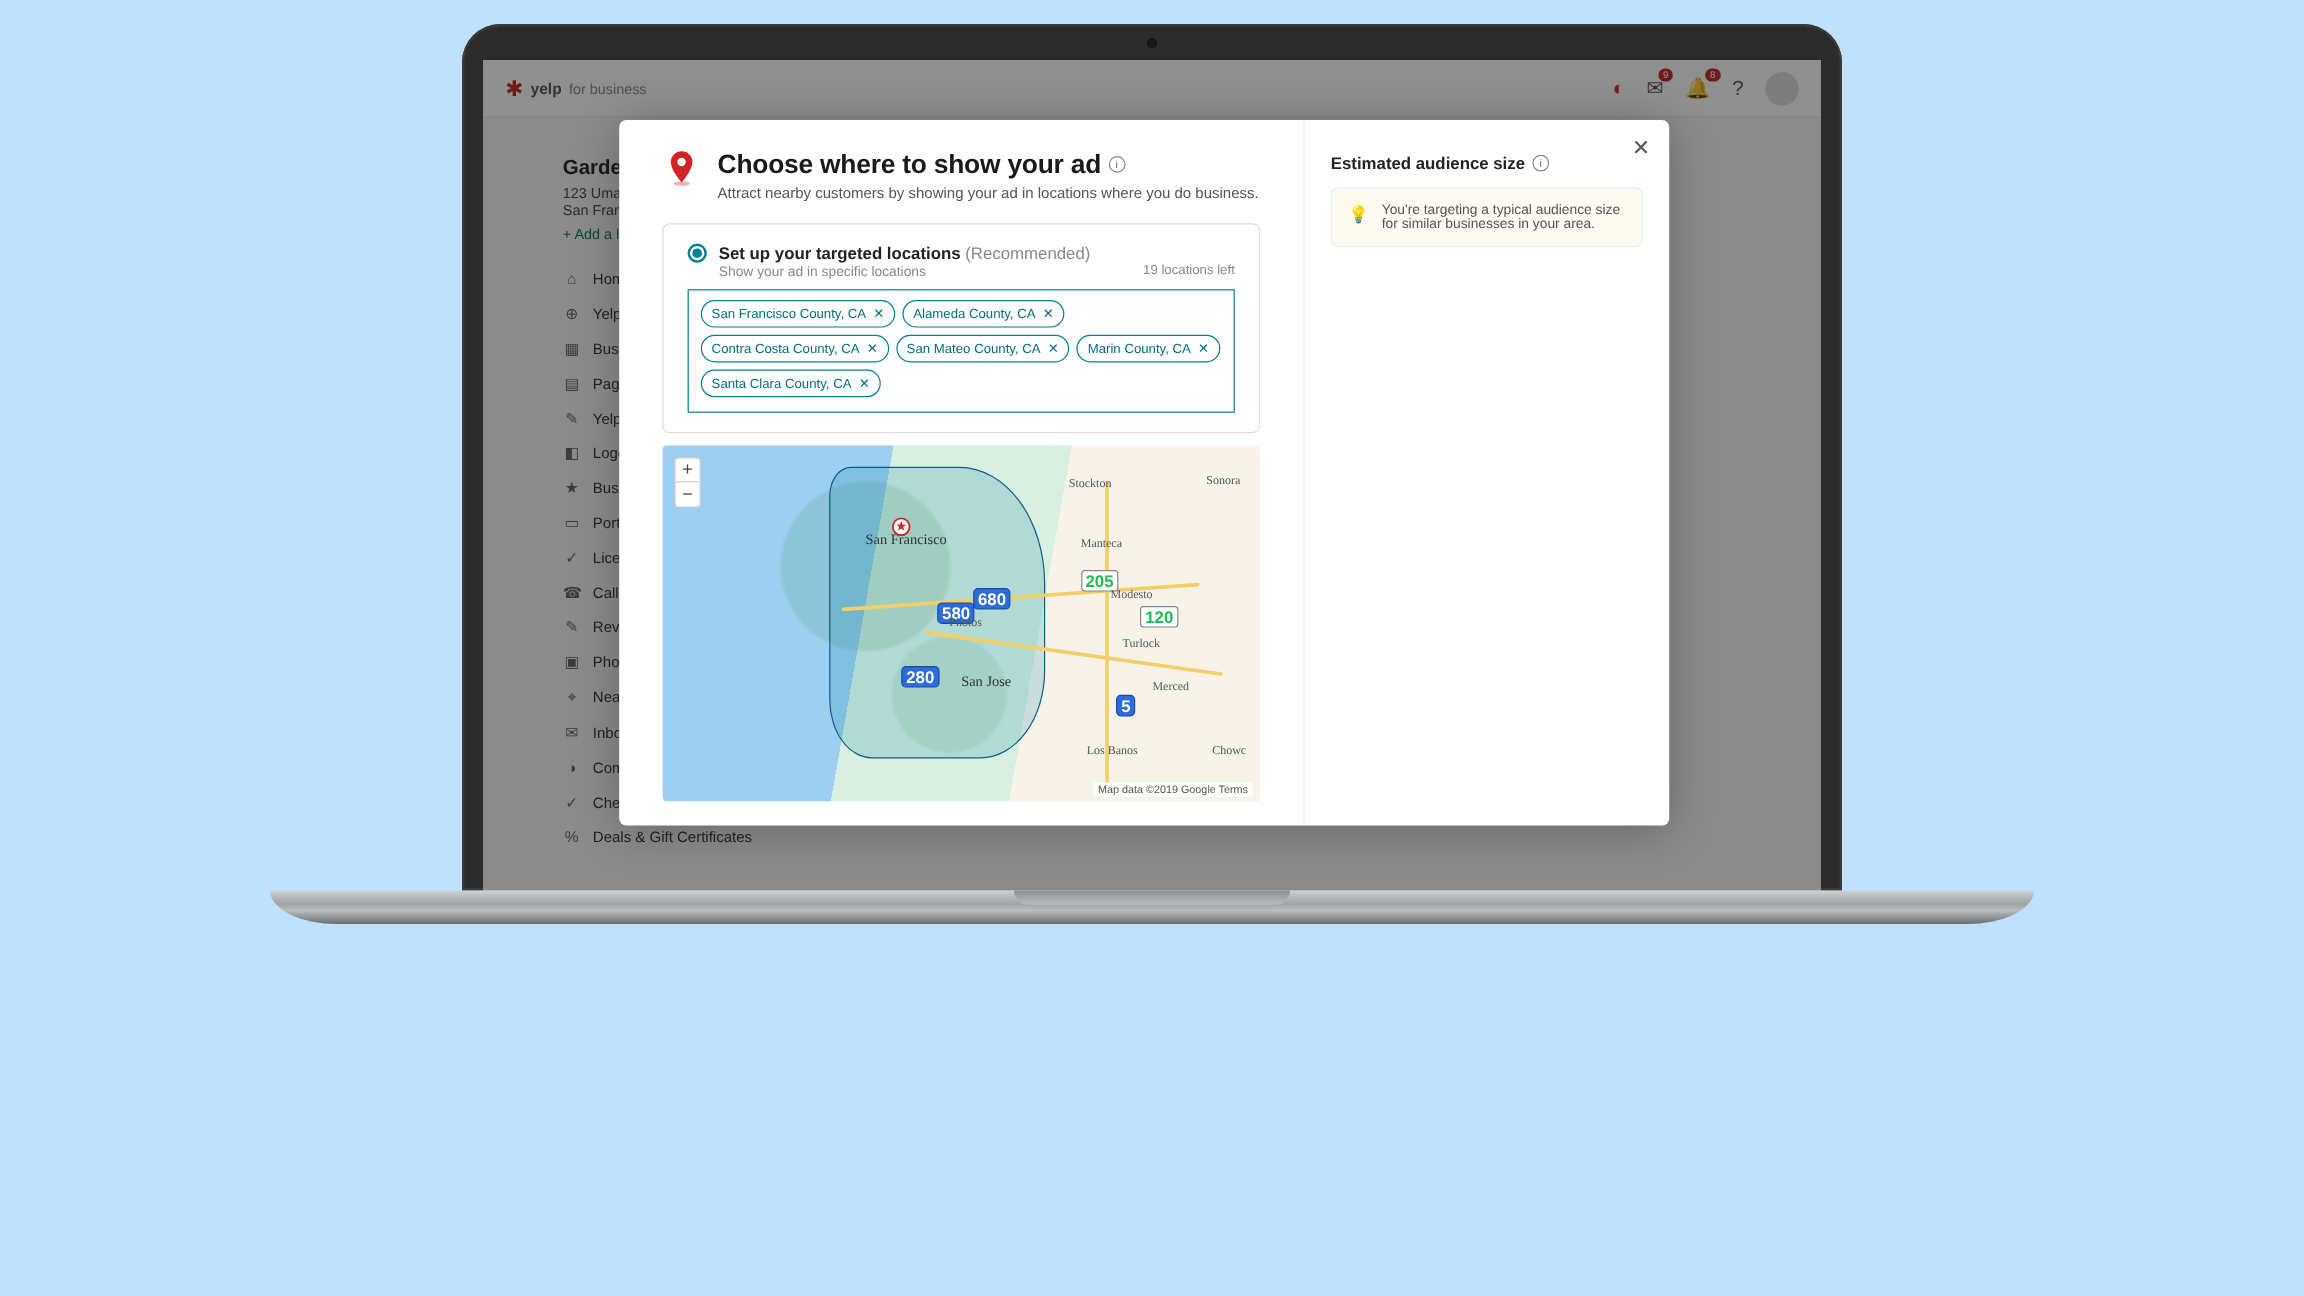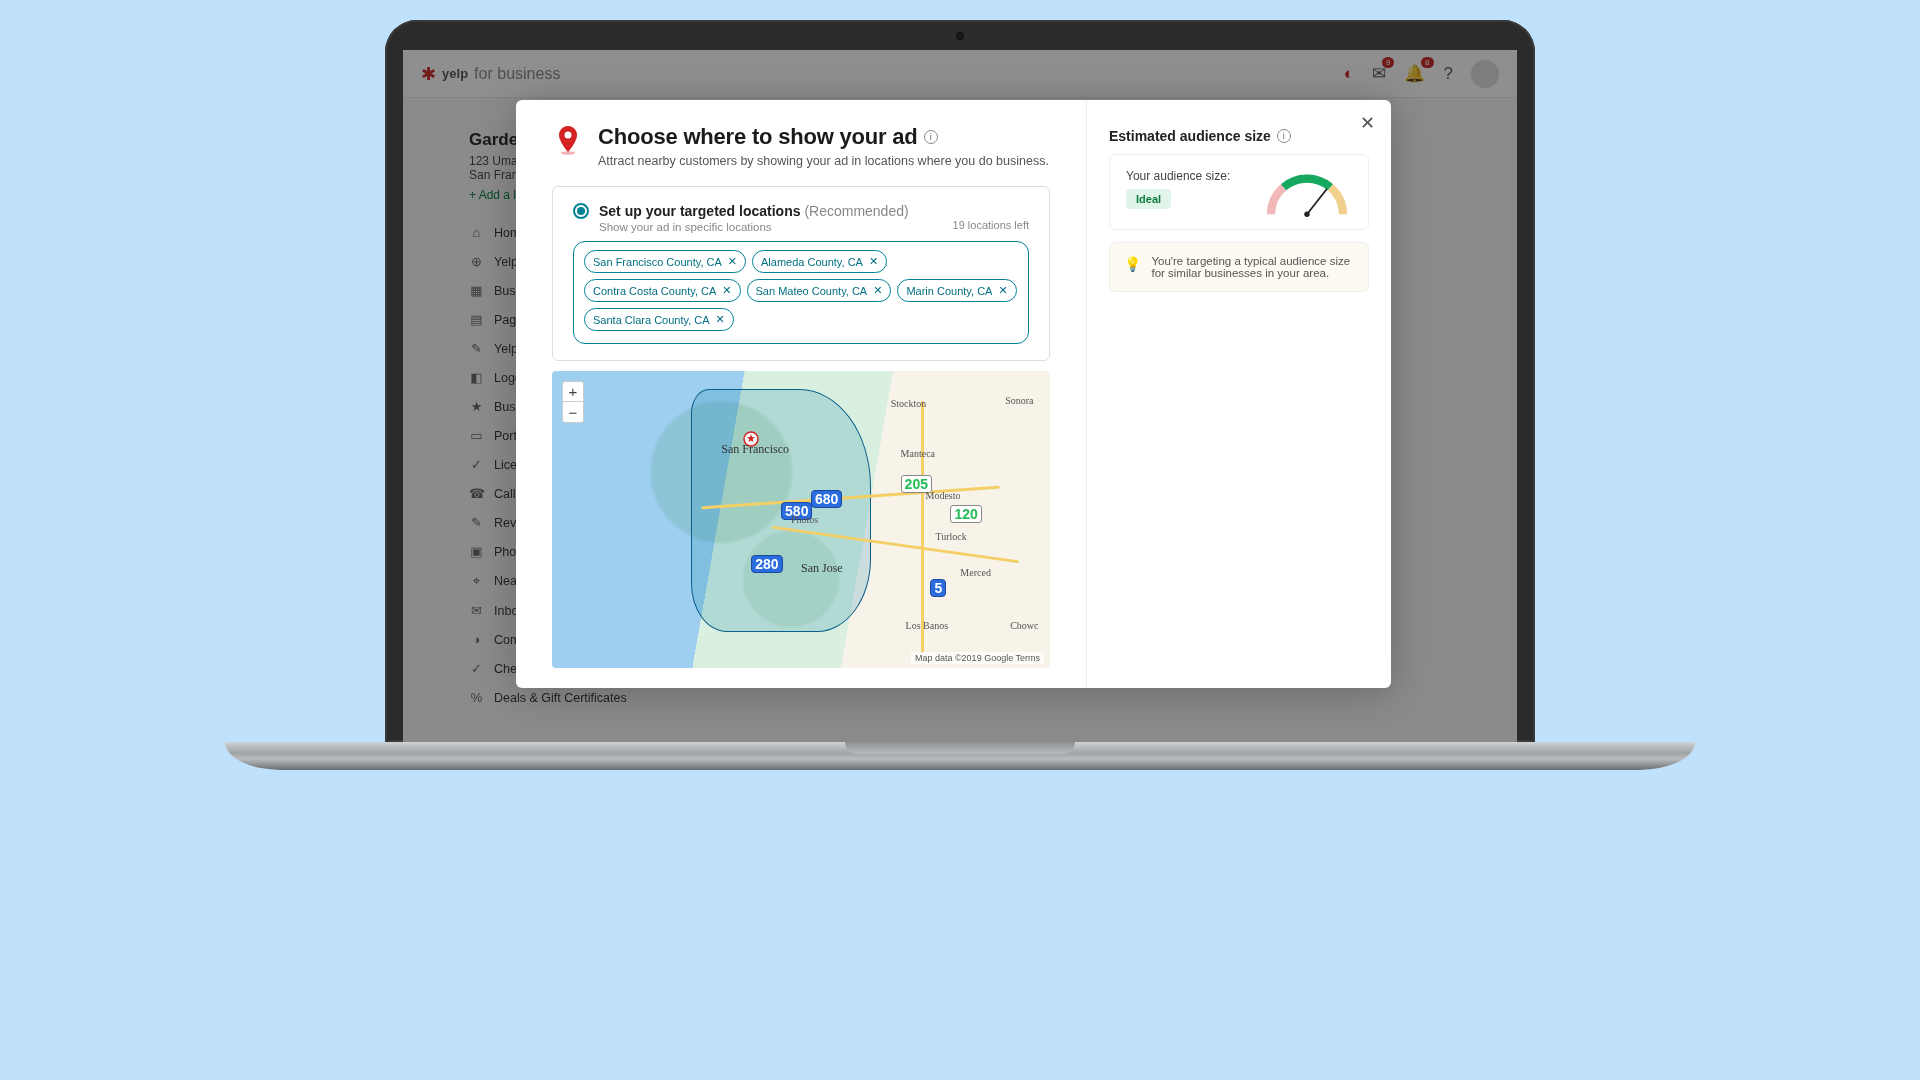--- a/index.html
+++ b/index.html
@@ -47,21 +47,21 @@
   .card { border: 1px solid #ddd; border-radius: 6px; padding: 16px 20px; margin-top: 6px; }
   .radio-row { display: flex; align-items: center; gap: 10px; }
   .radio { width: 16px; height: 16px; border-radius: 50%; border: 2px solid #bbb; position: relative; flex: none; }
   .radio.on { border-color: #008294; }
   .radio.on::after { content: ""; position: absolute; inset: 2px; background: #008294; border-radius: 50%; }
   .opt-title { font-size: 14px; font-weight: 700; color: #222; }
   .opt-rec { font-weight: 400; color: #888; }
   .opt-sub { font-size: 11.5px; color: #888; margin-left: 26px; margin-top: 2px; }
   .left-count { font-size: 11px; color: #888; text-align: right; margin-top: -14px; }
 
-  .token-box { margin-top: 10px; border: 1.5px solid #008294; border-radius: 12px; padding: 8px 10px 6px; }
+  .token-box { margin-top: 10px; border: 1.5px solid #008294; border-radius: 0; padding: 8px 10px 6px; }
   .tokens { display: flex; flex-wrap: wrap; gap: 6px; margin-bottom: 6px; }
   .token { border: 1px solid #008294; color: #007080; background: #fff; font-size: 11px; padding: 4px 8px; border-radius: 12px; display: inline-flex; align-items: center; gap: 6px; }
   .token .x { font-size: 11px; cursor: pointer; }
   .token-input { border: none; outline: none; font-size: 12.5px; color: #333; width: 100%; padding: 4px 2px; }
   .token-input::placeholder { color: #999; }
 
   .card.alt { margin-top: 10px; padding: 18px 20px; }
 
   
   .map { margin-top: 10px; flex: 1; min-height: 200px; border-radius: 4px; position: relative; overflow: hidden;
@@ -103,21 +103,21 @@
 <div class="laptop">
   <div class="bezel">
     <div class="camera"></div>
     <div class="screen">
 
       <div class="backdrop">
         <div class="topbar">
           <div class="logo">
             <span class="burst">✱</span>
             <b>yelp</b>
-            <span style="color:#888;font-size:16px">for business</span>
+            <span style="color:#888;font-size:12px">for business</span>
           </div>
           <div class="top-icons">
             <span style="color:#d32323">◐</span>
             <span class="bubble">✉<span class="badge">9</span></span>
             <span class="bubble">🔔<span class="badge">8</span></span>
             <span>?</span>
             <span class="avatar"></span>
           </div>
         </div>
 
@@ -300,34 +300,20 @@
           </div>
         </div>
 
         <div class="m-right">
           <span class="close">✕</span>
           <div class="aud-title">
             <span>Estimated audience size</span>
             <span class="info-ic">i</span>
           </div>
 
-          <div class="gauge-card">
-            <div class="gc-left">
-              <div>Your audience size:</div>
-              <span class="badge-ideal">Ideal</span>
-            </div>
-            <svg width="90" height="50" viewBox="0 0 100 55">
-              <path d="M10 50 A40 40 0 0 1 90 50" fill="none" stroke="#eee" stroke-width="9"></path>
-              <path d="M10 50 A40 40 0 0 1 24 20" fill="none" stroke="#f4b7b7" stroke-width="9"></path>
-              <path d="M24 20 A40 40 0 0 1 76 20" fill="none" stroke="#16a85f" stroke-width="9"></path>
-              <path d="M76 20 A40 40 0 0 1 90 50" fill="none" stroke="#f0d08c" stroke-width="9"></path>
-              <line x1="50" y1="50" x2="72" y2="22" stroke="#222" stroke-width="2"></line>
-              <circle cx="50" cy="50" r="3" fill="#222"></circle>
-            </svg>
-          </div>
 
           <div class="tip-card">
             <span class="bulb">💡</span>
             <span>You're targeting a typical audience size for similar businesses in your area.</span>
           </div>
 
         </div>
       </div>
 
     </div>

